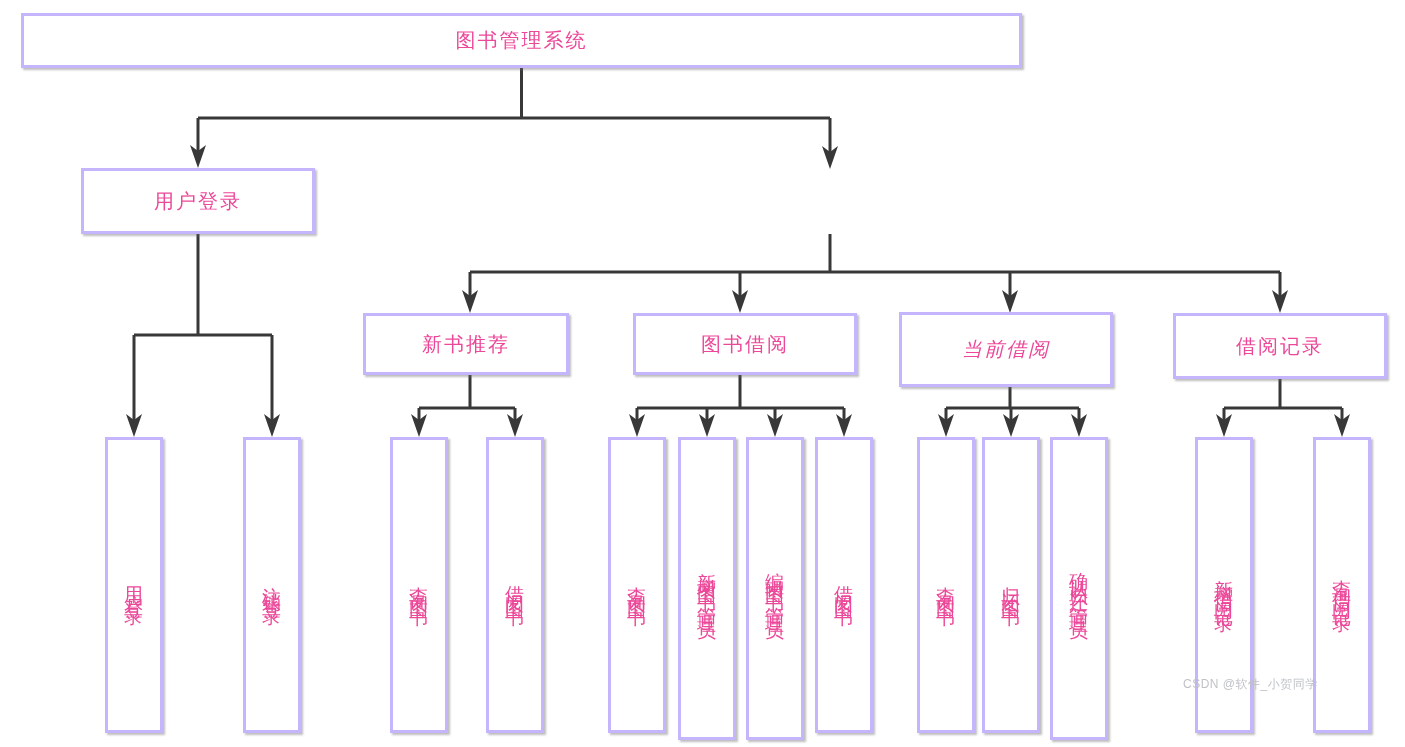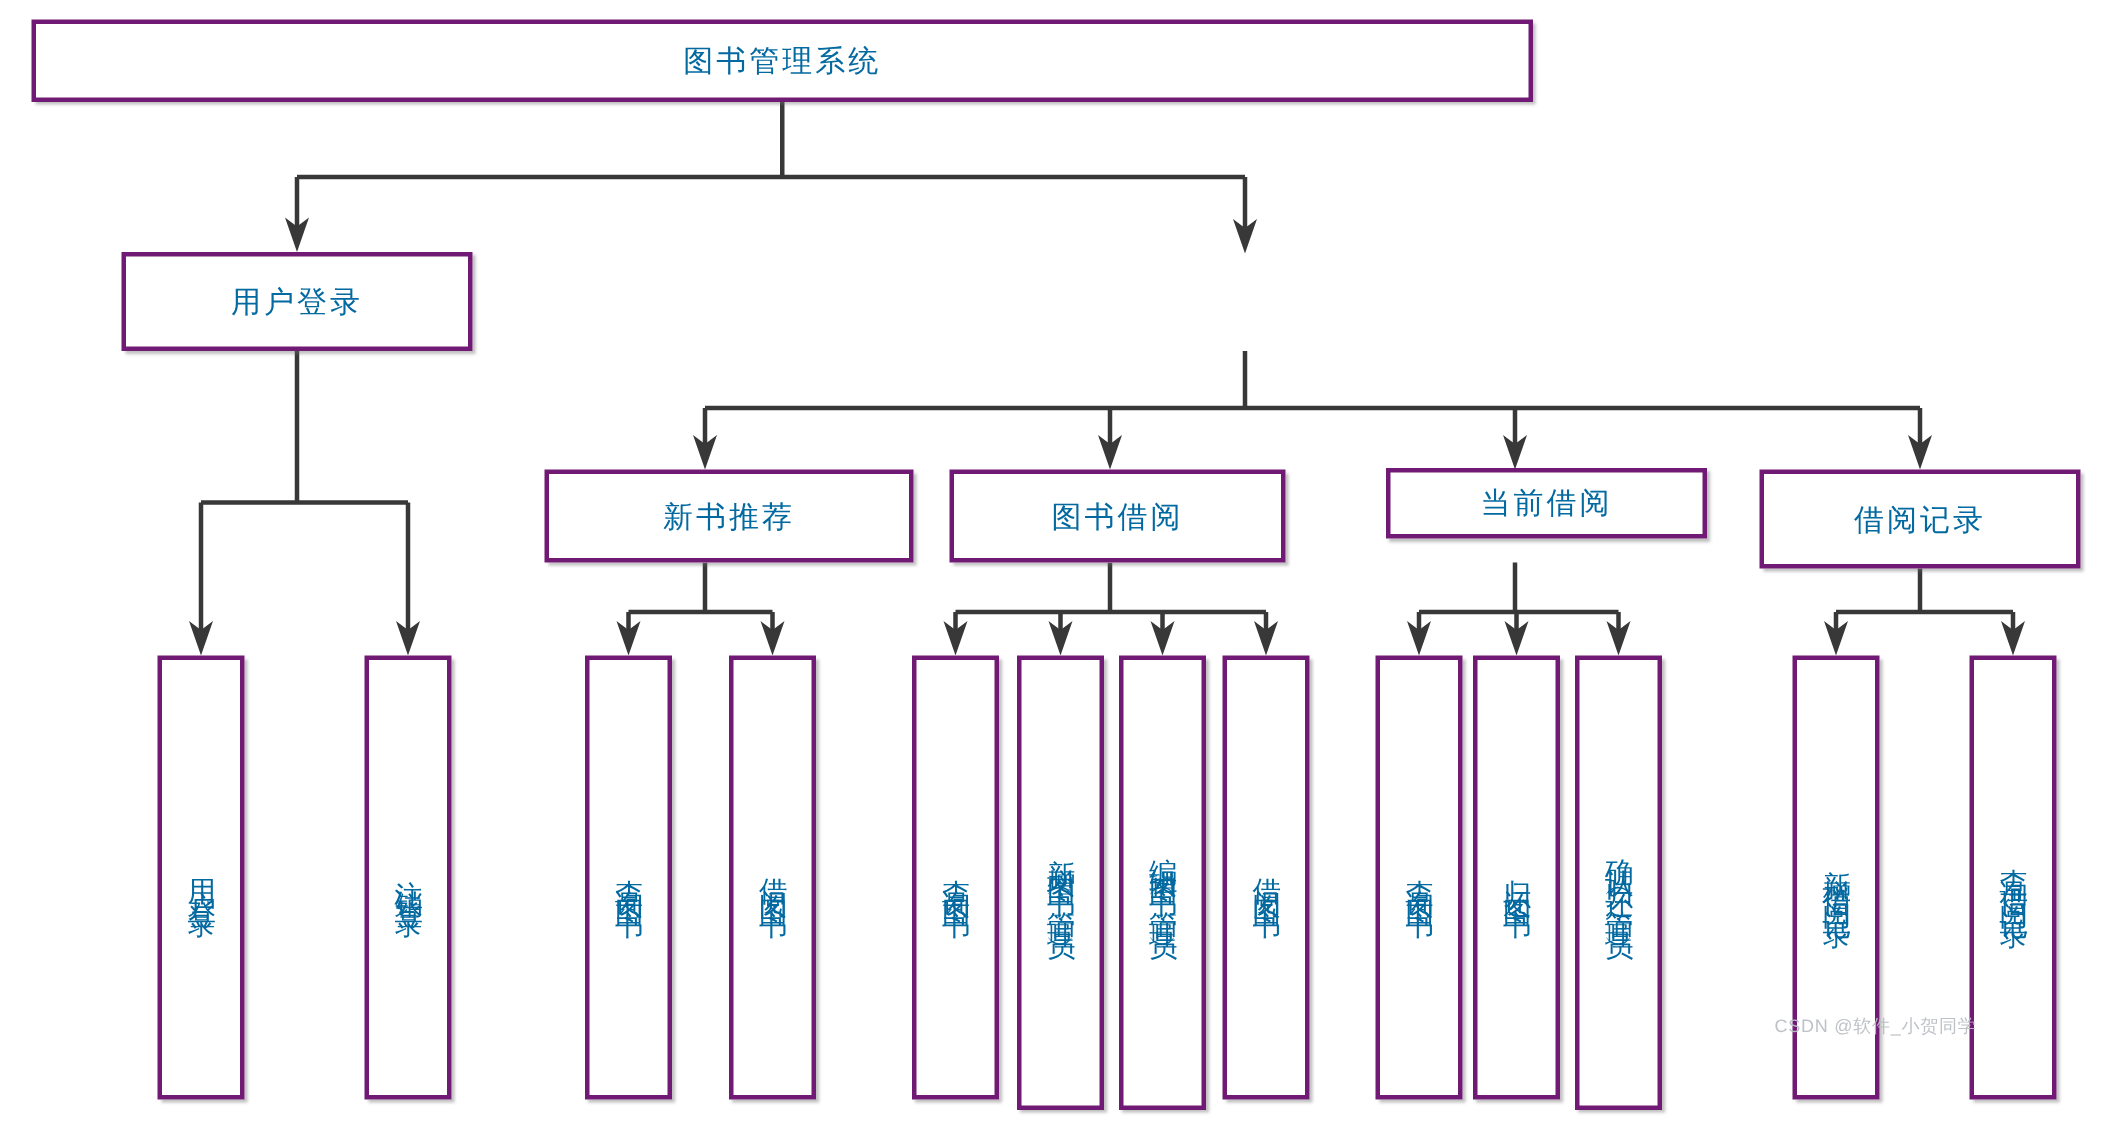--- a/index.html
+++ b/index.html
@@ -14,48 +14,48 @@
   .connectors {
     position: absolute;
     left: 0; top: 0;
     width: 1405px; height: 747px;
     pointer-events: none;
   }
   .node {
     position: absolute;
     box-sizing: border-box;
     background: #ffffff;
-    border: 3px solid #701a75;
+    border: 3px solid #c4b5fd;
     box-shadow: 2px 2px 2px rgba(110,110,110,0.45);
     display: flex;
     align-items: center;
     justify-content: center;
-    color: #0369a1;
+    color: #ec4899;
     z-index: 2;
     text-align: right;
   }
   .node.h span {
     font-size: 20px;
     letter-spacing: 2px;
     white-space: nowrap;
   }
   .node.leaf span {
     writing-mode: vertical-rl;
     text-orientation: mixed;
     font-size: 19px;
     letter-spacing: 7px;
     line-height: 1;
   }
   
   .root        { left: 21px;   top: 13px;  width: 1001px; height: 55px; }
   .l2-a        { left: 81px;   top: 168px; width: 234px;  height: 66px; }
   .l2-b        { left: 712px;  top: 169px; width: 235px;  height: 65px; }
-  .l3-a        { left: 363px;  top: 313px; width: 246px;  height: 62px; }
+  .l3-a        { left: 363px;  top: 313px; width: 206px;  height: 62px; }
   .l3-b        { left: 633px;  top: 313px; width: 224px;  height: 62px; }
-  .l3-c        { left: 924px;  top: 312px; width: 214px;  height: 47px; }
+  .l3-c        { left: 899px;  top: 312px; width: 214px;  height: 75px; font-style: italic; }
   .l3-d        { left: 1173px; top: 313px; width: 214px;  height: 66px; }
   
   .leaf        { top: 437px; width: 58px; height: 296px; }
   .leaf.tall   { height: 303px; }
   .x105  { left: 105px; }
   .x243  { left: 243px; }
   .x390  { left: 390px; }
   .x486  { left: 486px; }
   .x608  { left: 608px; }
   .x678  { left: 678px; }

